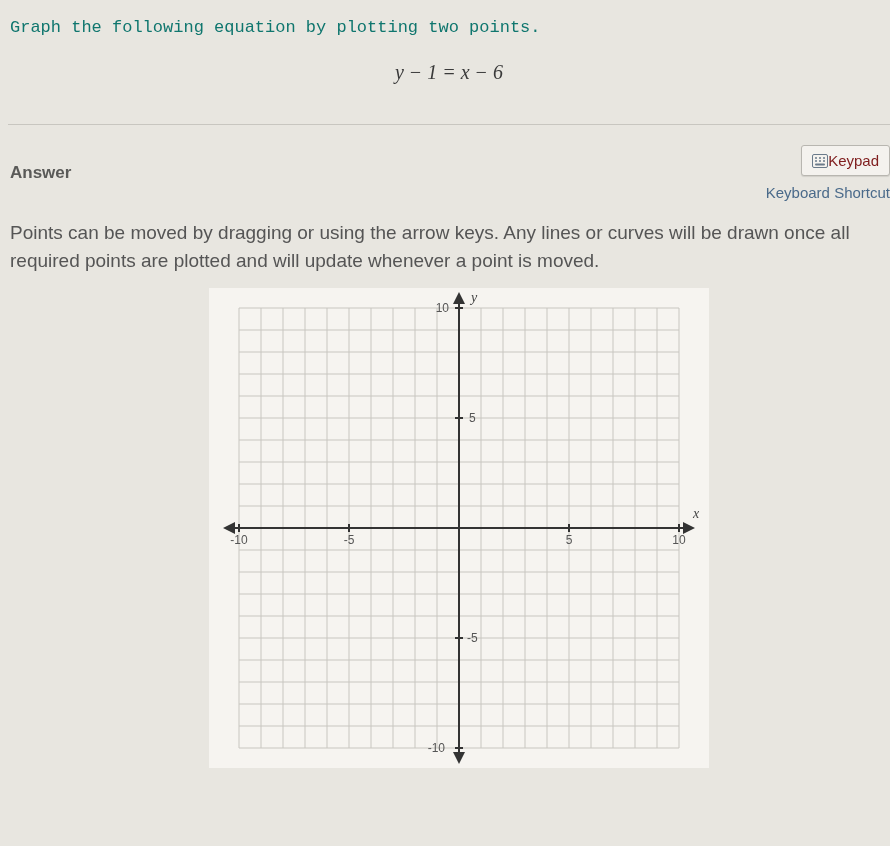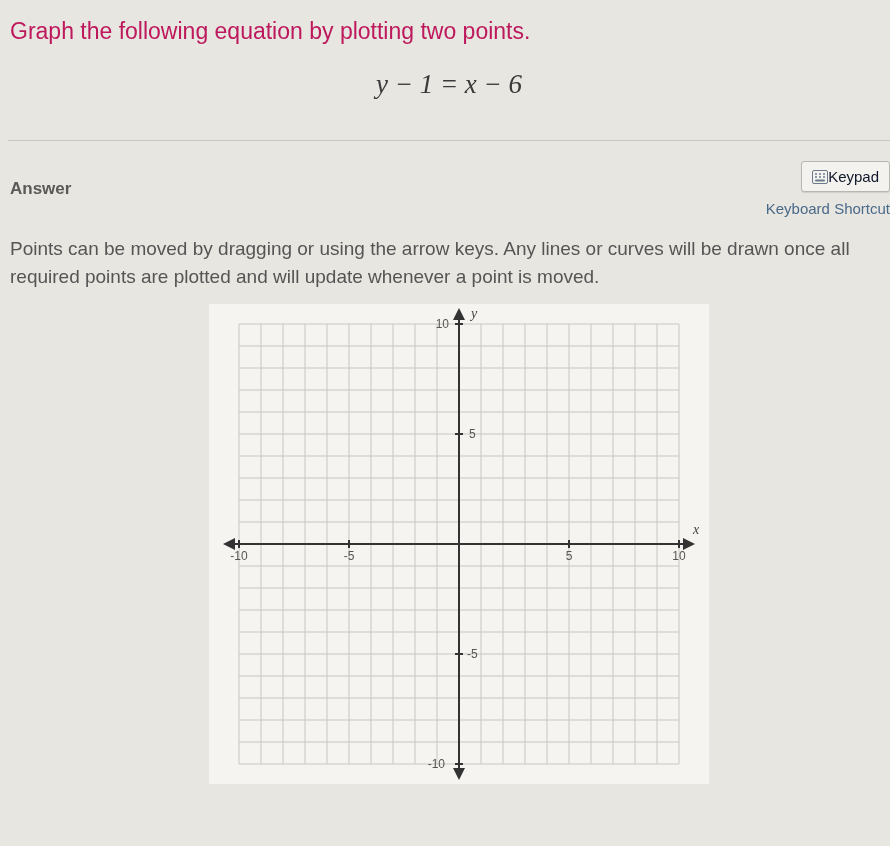--- a/index.html
+++ b/index.html
@@ -8,27 +8,28 @@
       height: 846px;
       font-family: Arial, Helvetica, sans-serif;
       background: #e8e6e0;
       color: #555;
       overflow: hidden;
     }
     .page {
       padding: 12px 0 0 8px;
     }
     .prompt {
-      font-size: 23px;
-      color: #be185d;
+      font-size: 17px;
+      color: #0f766e;
       padding: 6px 0 14px 2px;
+      font-family: Liberation Mono, monospace;
     }
     .equation {
       text-align: center;
-      font-size: 27px;
+      font-size: 20px;
       font-style: italic;
       font-family: 'Times New Roman', serif;
       color: #3a3a3a;
       padding: 10px 0 32px 0;
     }
     .divider {
       border-top: 1px solid #c8c6c0;
       margin: 8px 0 0 0;
     }
     .answer-row {
@@ -49,21 +50,21 @@
       gap: 8px;
     }
     .keypad-btn {
       display: flex;
       align-items: center;
       gap: 0;
       border: 1px solid #b8b6b0;
       background: #f4f2ee;
       padding: 6px 10px;
       font-size: 15px;
-      color: #0f172a;
+      color: #7f1d1d;
       border-radius: 3px;
       cursor: pointer;
       box-shadow: 0 1px 1px rgba(0,0,0,0.1);
     }
     .keypad-icon {
       width: 16px;
       height: 14px;
       display: inline-block;
     }
     .shortcut-link {

